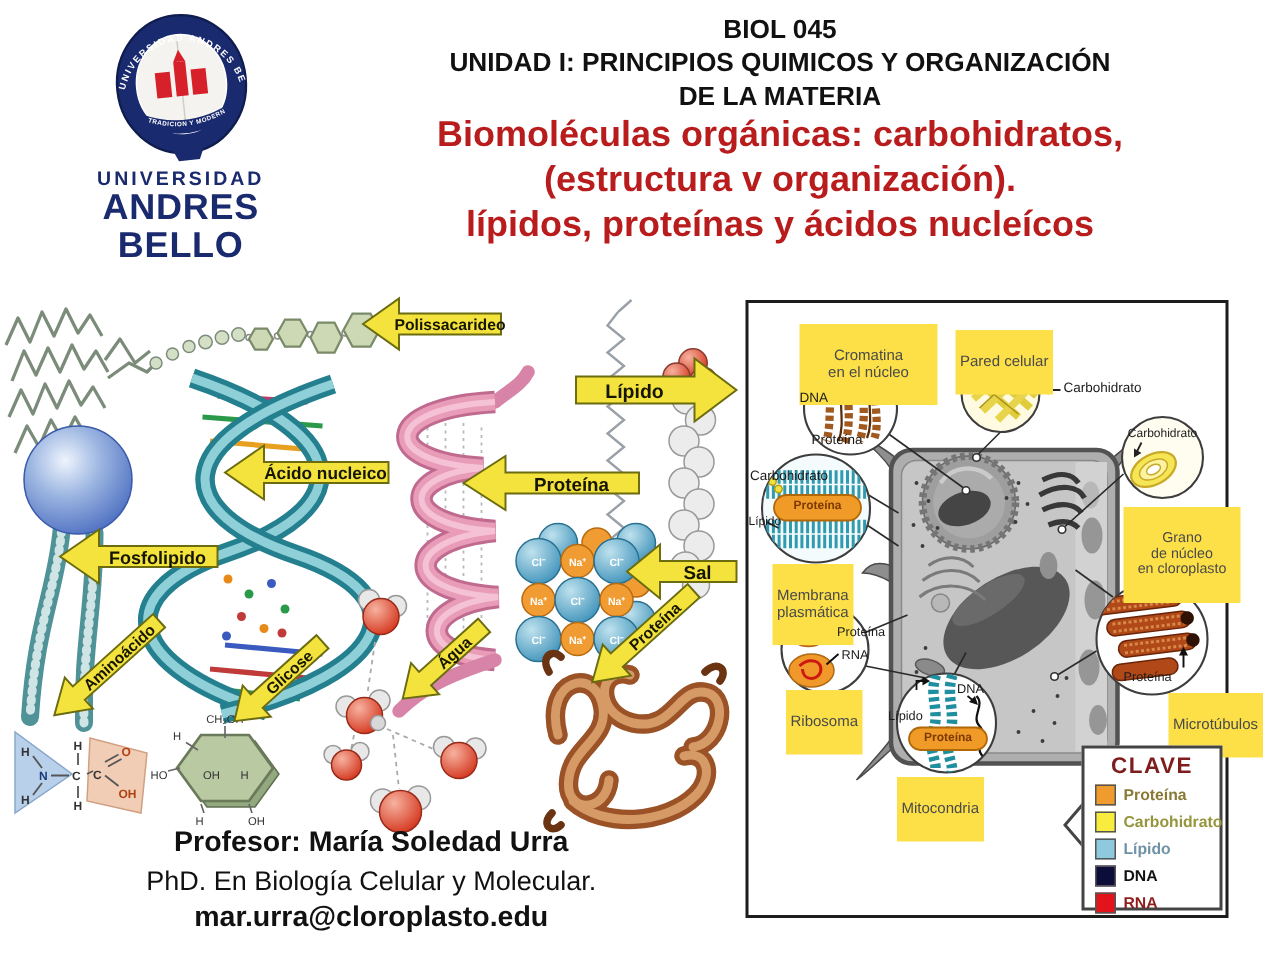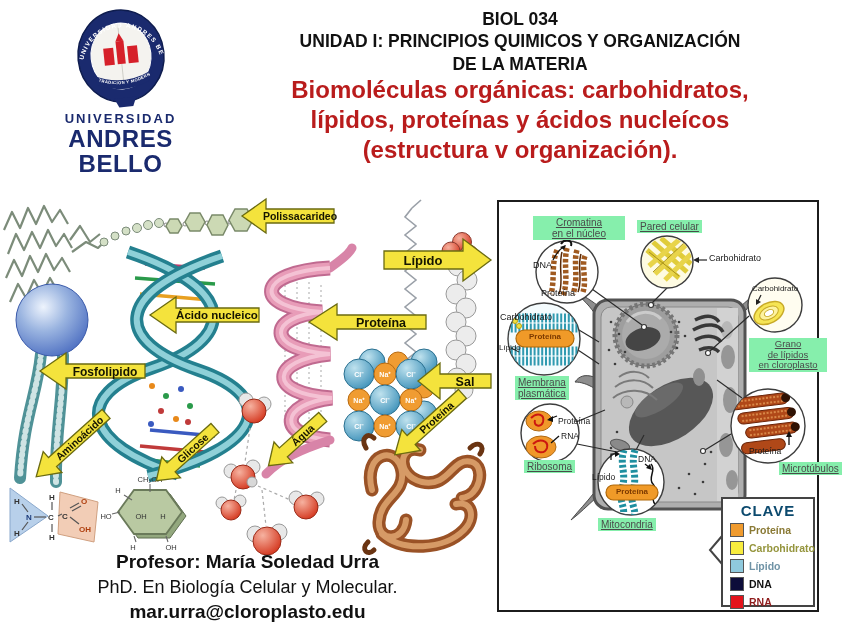--- a/index.html
+++ b/index.html
@@ -17,27 +17,27 @@
   
   .art{left:0;top:190px;width:495px;height:375px;}
   .mol-arrow{position:absolute;}
   .mol-arrow svg{display:block;overflow:visible;}
   .mol-arrow polygon{fill:#f4e33c;stroke:#6b6b10;stroke-width:1.3;}
   .mol-arrow text{font-family:"Liberation Sans",sans-serif;font-weight:bold;fill:#151500;}
   .rot{transform:rotate(-42deg);}
   
   .panel{left:497px;top:200px;width:322px;height:412px;border:2px solid #1c1c1c;background:#fff;box-sizing:border-box;}
   .panel-art{position:absolute;left:0;top:0;}
-  .plabel{position:absolute;background:#86efac;color:#4a4a4a;font-size:10px;line-height:1.12;
-          text-align:center;padding:1px 3px;text-decoration:underline;}
+  .plabel{position:absolute;background:#fde047;color:#4a4a4a;font-size:10px;line-height:1.12;
+          text-align:center;padding:16px 3px;}
   .annot{position:absolute;font-size:9px;color:#1a1a1a;white-space:nowrap;}
   .pill-txt{font-weight:bold;color:#7c3a00;text-align:center;}
   .legend{position:absolute;left:222px;top:295px;width:94px;height:110px;border:2px solid #444;
           background:#fff;box-sizing:border-box;}
-  .legend-title{text-align:center;font-size:15px;color:#0c4a6e;font-weight:600;letter-spacing:1px;margin-top:3px;}
+  .legend-title{text-align:center;font-size:15px;color:#7f1d1d;font-weight:600;letter-spacing:1px;margin-top:3px;}
   .legend-row{display:flex;align-items:center;margin:4px 0 0 7px;}
   .legend-sw{width:12px;height:12px;border:1px solid #555;margin-right:5px;flex:0 0 auto;}
   .legend-lb{font-size:10.5px;font-weight:bold;}
   
   .footer{left:15px;top:549px;width:465px;text-align:center;color:#111;}
   .f1{font-size:19px;font-weight:bold;line-height:1.35;}
   .f2{font-size:18px;line-height:1.35;}
   svg text{font-family:"Liberation Sans",sans-serif;}
 </style>
 </head>
@@ -67,26 +67,26 @@
         <text font-size="4.2" font-weight="bold" fill="#ffffff" letter-spacing="0.4">
           <textPath href="#arcBot" startOffset="2">TRADICION Y MODERNIDAD</textPath>
         </text>
       </g>
     </svg>
     <div class="wordmark1">UNIVERSIDAD</div>
     <div class="wordmark2">ANDRES BELLO</div>
   </div>
 
   <div class="abs header">
-    <div class="h-black">BIOL 034</div>
+    <div class="h-black">BIOL 045</div>
     <div class="h-black">UNIDAD I: PRINCIPIOS QUIMICOS Y ORGANIZACIÓN</div>
     <div class="h-black">DE LA MATERIA</div>
     <div class="h-blue">Biomoléculas orgánicas: carbohidratos,</div>
+    <div class="h-blue">(estructura v organización).</div>
     <div class="h-blue">lípidos, proteínas y ácidos nucleícos</div>
-    <div class="h-blue">(estructura v organización).</div>
   </div>
 
   <div class="abs art">
     <svg width="495" height="375" viewBox="0 0 495 375">
       <defs>
         <radialGradient id="phHead" cx="38%" cy="32%" r="75%">
           <stop offset="0%" stop-color="#eef4fd"></stop>
             <stop offset="45%" stop-color="#9ab4e0"></stop>
             <stop offset="100%" stop-color="#4a6cc0"></stop>
         </radialGradient>
@@ -579,21 +579,21 @@
 
     <div class="plabel" style="left:34px;top:14px;width:86px;">
       <span>Cromatina</span><br>
       <span>en el núcleo</span>
     </div>
     <div class="plabel" style="left:138px;top:18px;">
       <span>Pared celular</span>
     </div>
     <div class="plabel" style="left:250px;top:136px;width:72px;font-size:9.5px;">
       <span>Grano</span><br>
-      <span>de lípidos</span><br>
+      <span>de núcleo</span><br>
       <span>en cloroplasto</span>
     </div>
     <div class="plabel" style="left:16px;top:174px;">
       <span>Membrana</span><br>
       <span>plasmática</span>
     </div>
     <div class="plabel" style="left:25px;top:258px;">
       <span>Ribosoma</span>
     </div>
     <div class="plabel" style="left:99px;top:316px;">

